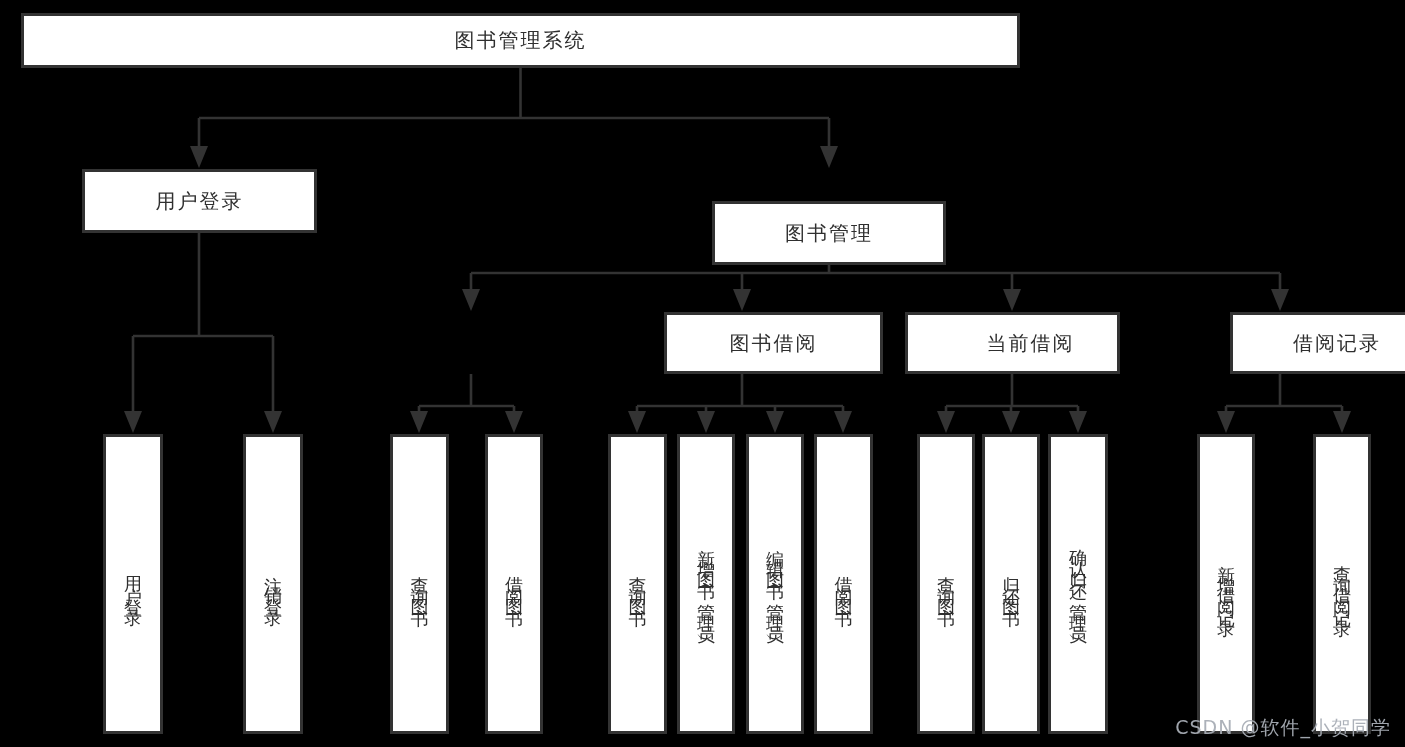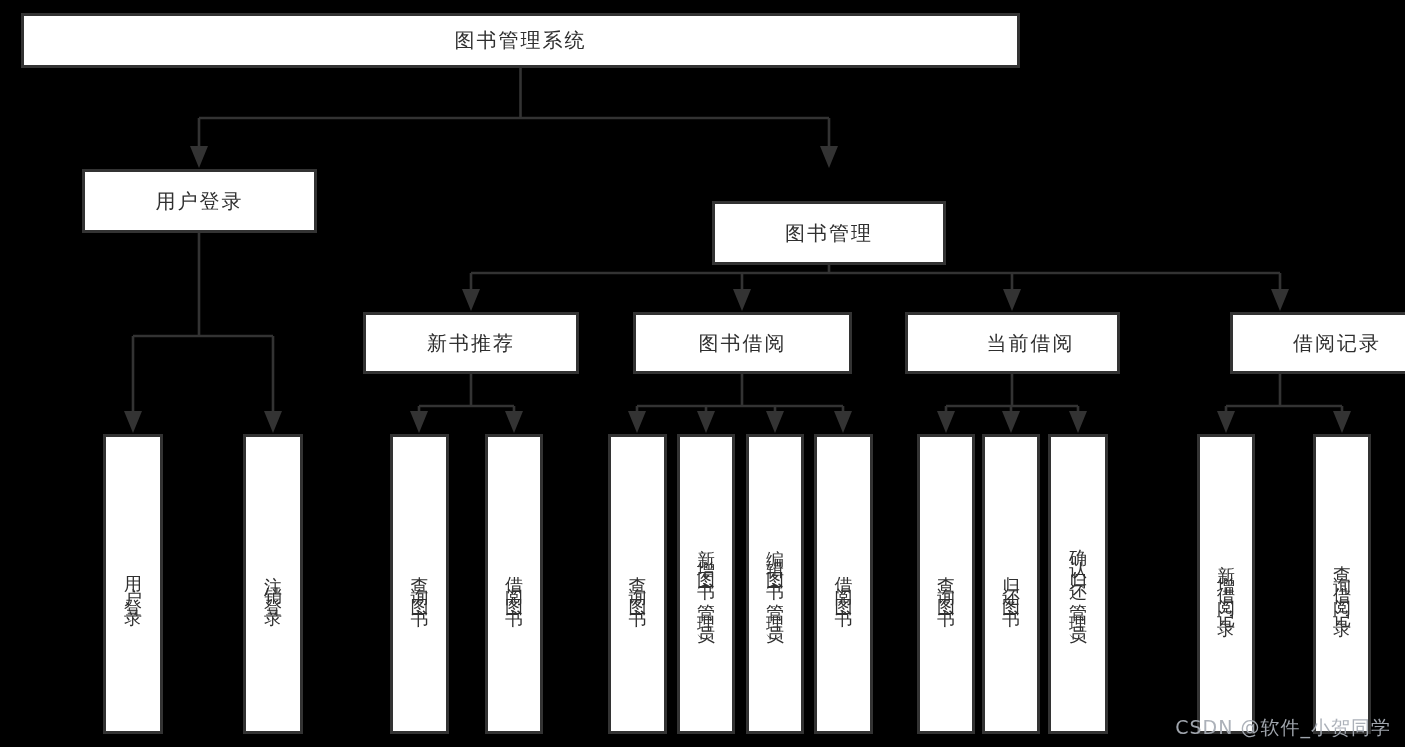--- a/index.html
+++ b/index.html
@@ -121,24 +121,21 @@
     <span>图书管理系统</span>
   </div>
 
   <div class="node hbox" style="left:82px;top:169px;width:235px;height:64px;">
     <span>用户登录</span>
   </div>
   <div class="node hbox" style="left:712px;top:169px;width:234px;height:64px;margin-top:32px;">
     <span>图书管理</span>
   </div>
 
-  <div class="node hbox" style="left:363px;top:312px;width:216px;height:62px;">
-    <span>新书推荐</span>
-  </div>
-  <div class="node hbox" style="left:633px;top:312px;width:219px;height:62px;">
+  <div class="node hbox" style="left:664px;top:312px;width:219px;height:62px;">
     <span>图书借阅</span>
   </div>
   <div class="node hbox" style="left:905px;top:312px;width:215px;height:62px;padding-left:36px;">
     <span>当前借阅</span>
   </div>
   <div class="node hbox" style="left:1230px;top:312px;width:214px;height:62px;">
     <span>借阅记录</span>
   </div>
 
   <div class="node vbox" style="left:103px;top:434px;width:60px;height:300px;">

